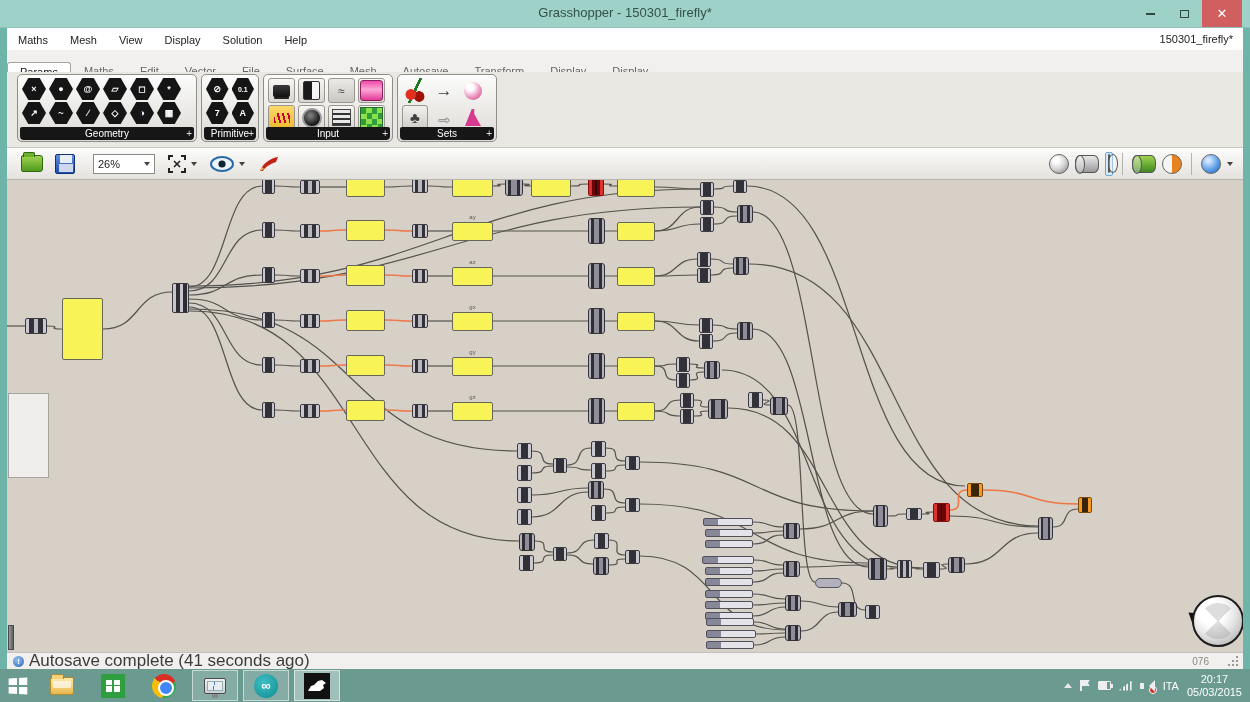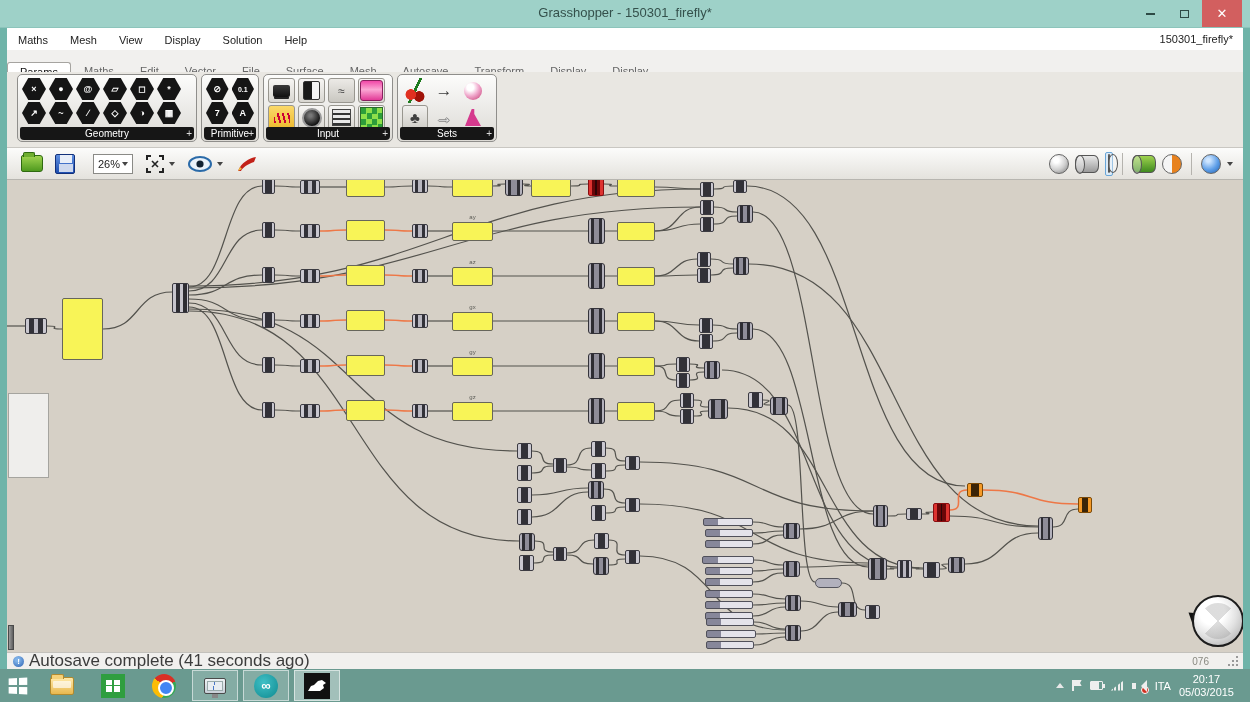--- a/index.html
+++ b/index.html
@@ -56,21 +56,21 @@
   .ic-flask::after{content:"";width:16px;height:17px;background:linear-gradient(#d survivors);background:#d53a8e;clip-path:polygon(42% 0,58% 0,58% 30%,100% 100%,0 100%)}
 
   
   #ctoolbar{position:absolute;left:7px;top:148px;width:1236px;height:32px;background:linear-gradient(#fcfcfb,#e4e2dd);border-bottom:1px solid #b7b5b0;display:flex;align-items:center}
   .ct-item{display:flex;align-items:center;justify-content:center}
   #ico-open{width:22px;height:17px;margin-left:14px;background:linear-gradient(#9fd34f,#4f9a1f);border:1px solid #2f6a10;border-radius:2px 3px 3px 2px;position:relative}
   #ico-open::before{content:"";position:absolute;left:1px;top:-4px;width:10px;height:4px;background:#6fae2f;border:1px solid #2f6a10;border-bottom:none;border-radius:2px 2px 0 0}
   #ico-save{width:20px;height:20px;margin-left:12px;background:linear-gradient(#5f8fe0,#1f4fb0);border:1px solid #12307a;border-radius:2px;position:relative}
   #ico-save::before{content:"";position:absolute;left:4px;top:0;width:12px;height:8px;background:#e8eef8}
   #ico-save::after{content:"";position:absolute;left:3px;bottom:1px;width:14px;height:8px;background:#cdd8ee}
-  #zoom-box{margin-left:18px;width:40px;height:20px;background:#fff;border:1px solid #8a8a86;display:flex;align-items:center;justify-content:space-between;padding:0 4px;font-size:11px;color:#222}
+  #zoom-box{margin-left:18px;width:62px;height:20px;background:#fff;border:1px solid #8a8a86;display:flex;align-items:center;justify-content:space-between;padding:0 4px;font-size:11px;color:#222}
   .caret{width:0;height:0;border-left:3.5px solid transparent;border-right:3.5px solid transparent;border-top:4px solid #444}
   .ct-gap{width:12px}
   .svg-ico{display:block}
   #right-icons{position:absolute;right:10px;display:flex;align-items:center;gap:6px}
   .cyl{width:24px;height:18px;border-radius:5px/7px;position:relative;border:1px solid #555}
   .cyl::before{content:"";position:absolute;left:-1px;top:-1px;width:8px;height:17px;border-radius:50%;border:1px solid #555;background:rgba(255,255,255,.35)}
   .cyl.gray{background:linear-gradient(#e8e8e8,#9a9a9a)}
   .cyl.red{background:linear-gradient(#e05048,#9a1410)}
   .cyl.green{background:linear-gradient(#9fd34f,#3f8a1f)}
   .sel-frame{border:1px solid #6aa6d8;background:#dceaf6;padding:2px;border-radius:2px}
@@ -135,21 +135,21 @@
   .ico-store{width:24px;height:24px;background:#2f9e3f;display:flex;align-items:center;justify-content:center}
   .ico-store i{width:14px;height:12px;display:grid;grid-template-columns:1fr 1fr;grid-template-rows:1fr 1fr;gap:1.5px}
   .ico-store i b{background:#fff}
   .ico-chrome{width:24px;height:24px;border-radius:50%;background:conic-gradient(from -50deg,#d93025 0 33%,#34a853 0 66%,#fbbc05 0);position:relative}
   .ico-chrome::after{content:"";position:absolute;left:6px;top:6px;width:12px;height:12px;border-radius:50%;background:#4285f4;border:2.5px solid #fff}
   .ico-monitor{width:22px;height:16px;background:linear-gradient(#eef2f5,#c8d0d8);border:1.5px solid #4a4a4a;border-radius:2px;position:relative}
   .ico-monitor::before{content:"";position:absolute;left:2px;top:2px;right:2px;bottom:2px;background:#e8edf2;border:1px solid #9aa;background-image:linear-gradient(100deg,transparent 40%,#4a78c8 40% 46%,transparent 46%)}
   .ico-monitor::after{content:"";position:absolute;left:7px;bottom:-5px;width:6px;height:4px;background:#888}
   .ico-arduino{width:24px;height:24px;border-radius:50%;background:radial-gradient(circle at 40% 35%,#3fc0c6,#0f8a90);color:#fff;font-size:13px;font-weight:bold;display:flex;align-items:center;justify-content:center}
   .ico-rhino{width:26px;height:26px;background:#111;display:flex;align-items:center;justify-content:center}
-  #tray{position:absolute;right:0;height:33px;display:flex;align-items:center;gap:8px;padding-right:16px}
+  #tray{position:absolute;right:0;height:33px;display:flex;align-items:center;gap:8px;padding-right:8px}
   .tray-glyph{color:#f2f2f2;font-size:11px;display:flex;align-items:center;justify-content:center}
   .chev-up{width:0;height:0;border-left:4px solid transparent;border-right:4px solid transparent;border-bottom:5px solid #e8e8e8}
   .ico-flag{width:10px;height:11px;position:relative}
   .ico-flag::before{content:"";position:absolute;left:0;top:0;width:2px;height:11px;background:#eee}
   .ico-flag::after{content:"";position:absolute;left:2px;top:0;width:8px;height:6px;background:#eee;clip-path:polygon(0 0,100% 0,80% 50%,100% 100%,0 100%)}
   .ico-batt{width:13px;height:9px;border:1.5px solid #eee;border-radius:1px;position:relative;background:linear-gradient(90deg,#eee 70%,transparent 70%)}
   .ico-batt::after{content:"";position:absolute;right:-3.5px;top:1.5px;width:2px;height:4px;background:#eee}
   .ico-net{width:13px;height:10px;background:linear-gradient(to top,#eee 0,#eee 0) ;position:relative}
   .ico-net{background:repeating-linear-gradient(90deg,#eee 0 2px,transparent 2px 3.5px);clip-path:polygon(0 100%,100% 0,100% 100%)}
   .ico-vol{width:15px;height:12px;position:relative}

